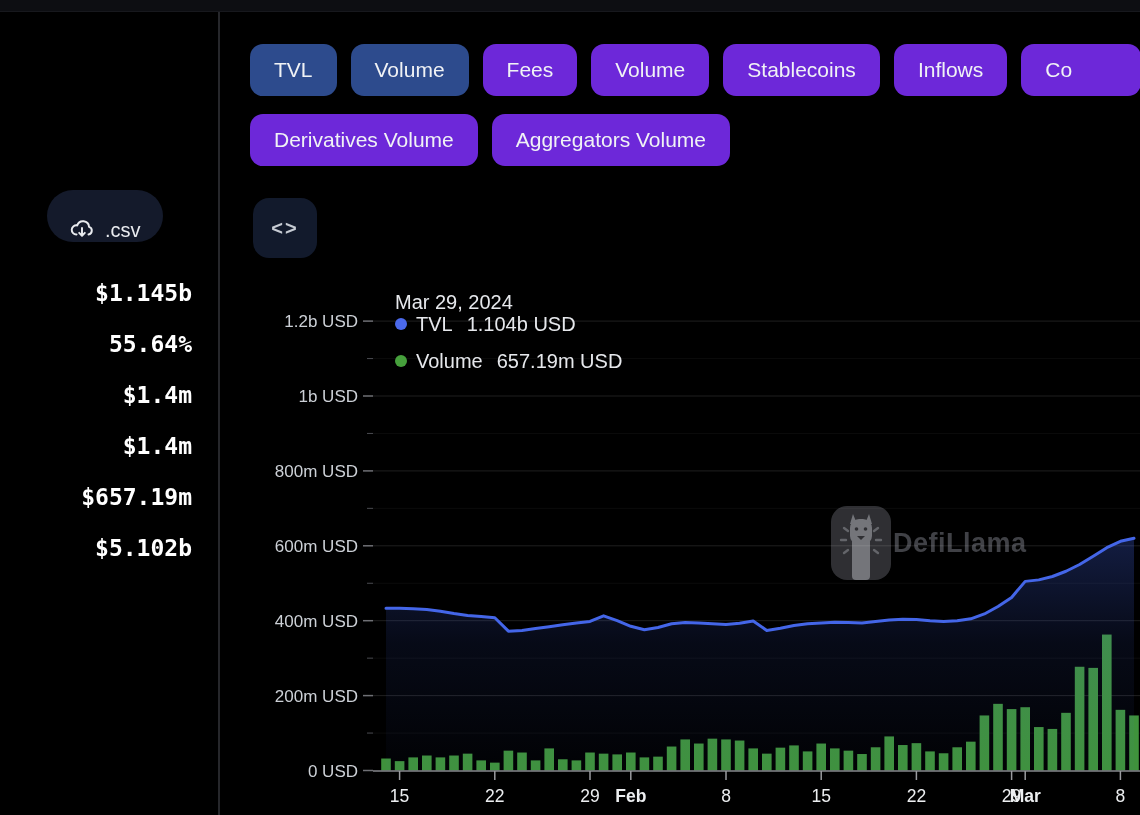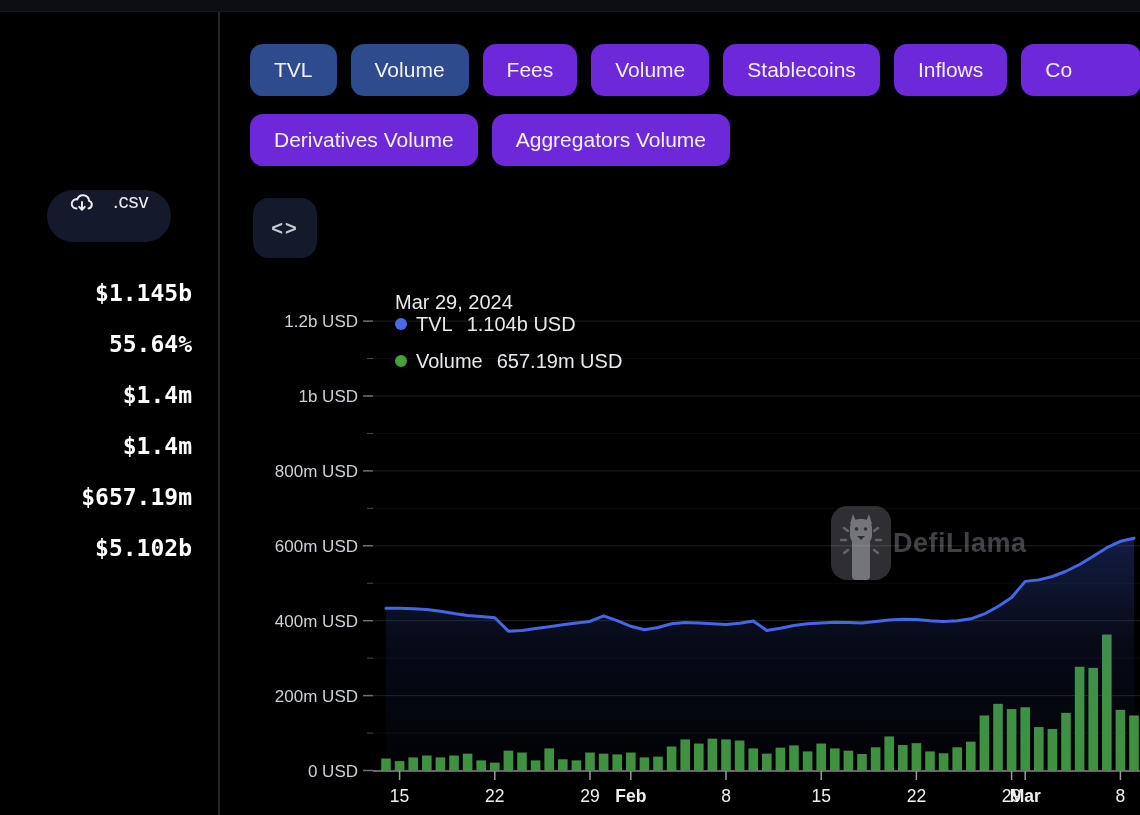--- a/index.html
+++ b/index.html
@@ -6,21 +6,21 @@
   html,body { width:1140px; height:815px; background:#000; overflow:hidden;
               font-family:"Liberation Sans", sans-serif; position:relative; }
   .abs { position:absolute; }
 
   
   .topbar { left:0; top:0; width:1140px; height:12px; background:#0d0e12; border-bottom:1px solid #17181d; }
 
   
   .sidebar-divider { left:218px; top:12px; width:2px; height:803px; background:#26272b; }
   .csv-btn { left:47px; top:190px; height:52px; padding:0 22px; background:#141a2b; border:none;
-             border-radius:26px; display:flex; align-items:flex-start; gap:18px; cursor:pointer; }
+             border-radius:26px; display:flex; align-items:flex-end; gap:10px; cursor:pointer; }
   .csv-btn span { color:#e9ebef; font-size:20px; }
   .stats { left:12px; top:268px; width:180px; text-align:right; }
   .stat-val { display:block; width:180px; line-height:51px; color:#fff; font-weight:bold;
               font-family:"DejaVu Sans Mono", monospace; font-size:23px; }
 
   
   .btnrow { left:250px; display:flex; gap:14px; }
   .row1 { top:44px; } .row2 { top:114px; }
   .tab { height:52px; padding:0 24px; border:none; border-radius:13px; background:#6d28d9;
          color:#f0f2f5; font-size:21px; font-family:"Liberation Sans",sans-serif; cursor:pointer;

